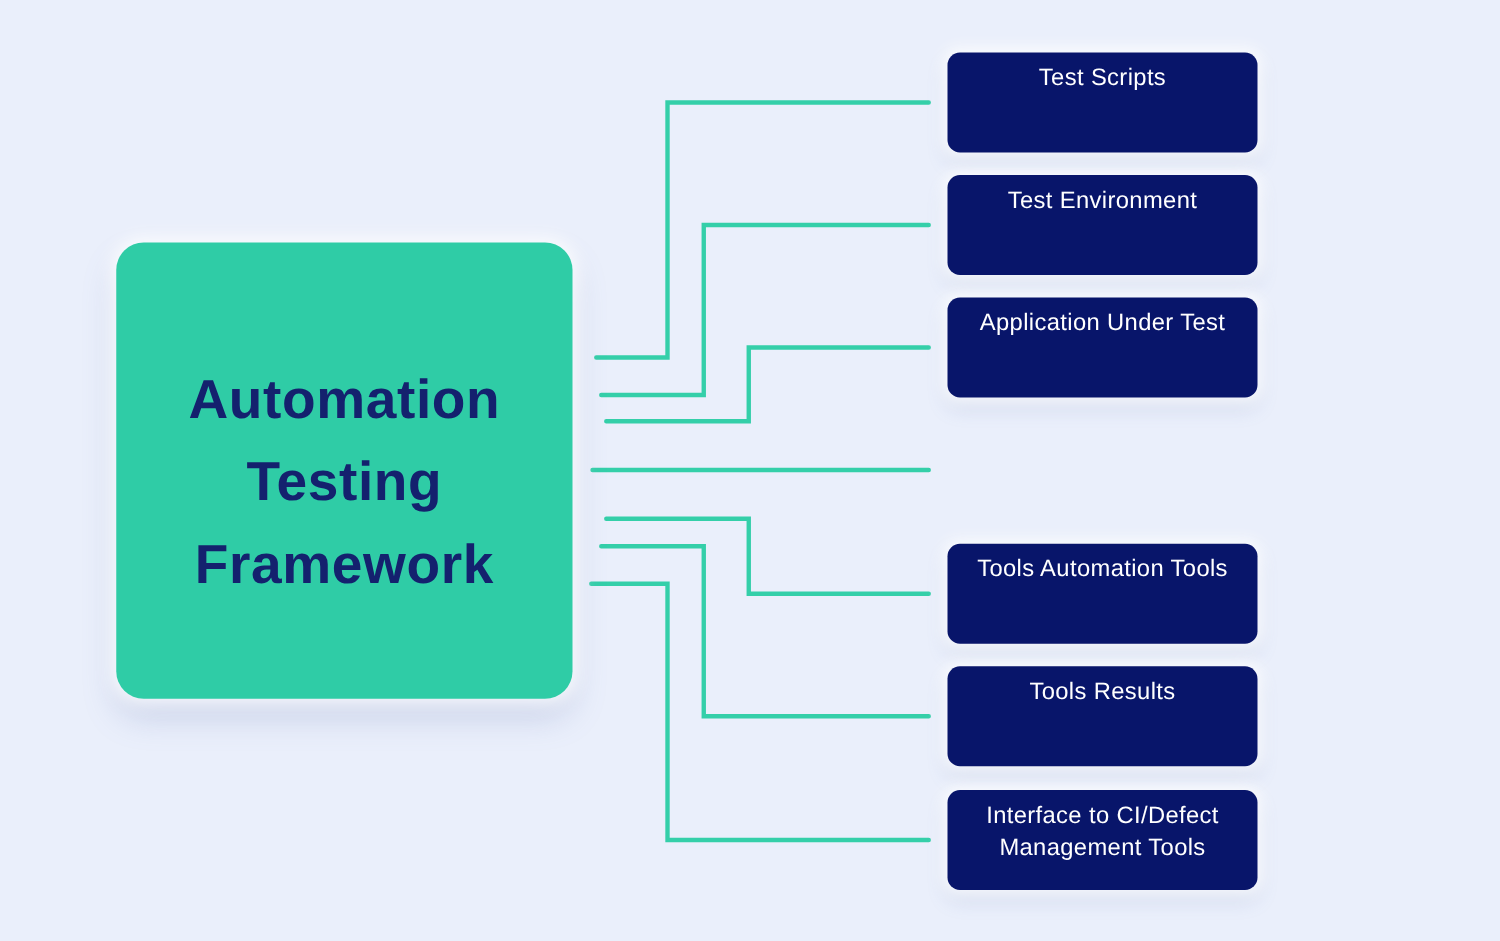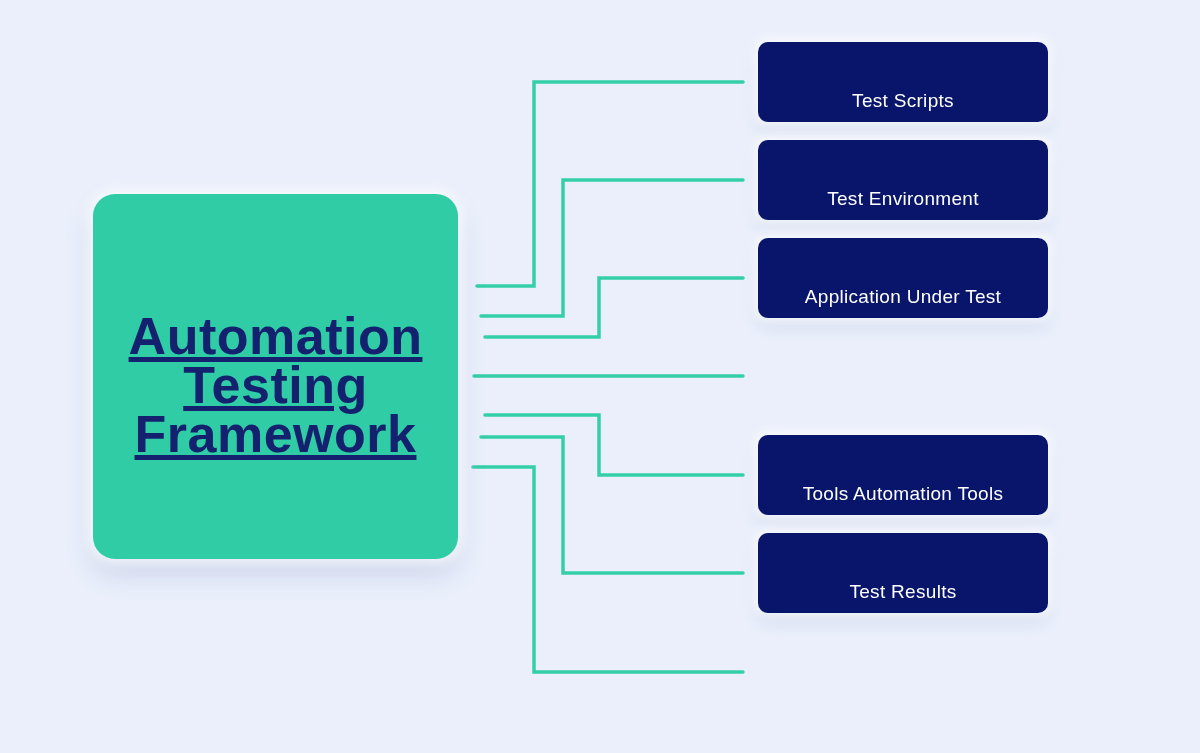--- a/index.html
+++ b/index.html
@@ -33,33 +33,32 @@
     border-radius:22px;
     display:flex;align-items:center;justify-content:center;
     text-align:center;
     z-index:2;
     box-shadow:0 0 14px 4px rgba(255,255,255,0.85), 0 14px 26px rgba(110,130,185,0.28);
     padding:20px;
   }
   .root-title{
     color:var(--root-text);
     font-weight:bold;
-    font-size:52px;
-    line-height:49px;
+    font-size:44px;
+    line-height:66px;
     letter-spacing:0.5px;
     padding-top:18px;
     white-space:pre-line;
-    text-decoration:underline;
   }
   .node{
     position:absolute;
-    left:758px;width:290px;height:80px;
+    left:758px;width:248px;height:80px;
     background:var(--node-fill);
     border-radius:10px;
-    display:flex;align-items:flex-end;justify-content:center;
+    display:flex;align-items:flex-start;justify-content:center;
     text-align:center;
     z-index:2;
     box-shadow:0 0 12px 3px rgba(255,255,255,0.9), 0 8px 16px rgba(110,130,185,0.22);
     padding:8px 18px;
   }
   .node .node-label{
     color:var(--node-text);
     font-size:19px;
     line-height:26px;
     letter-spacing:0.3px;
@@ -92,16 +91,19 @@
   <div class="node n2">
     <span class="node-label">Test Environment</span>
   </div>
   <div class="node n3">
     <span class="node-label">Application Under Test</span>
   </div>
   <div class="node n5">
     <span class="node-label">Tools Automation Tools</span>
   </div>
   <div class="node n6">
-    <span class="node-label">Test Results</span>
+    <span class="node-label">Tools Results</span>
+  </div>
+  <div class="node n7">
+    <span class="node-label">Interface to CI/Defect Management Tools</span>
   </div>
 
 </div>
 
 </body></html>

